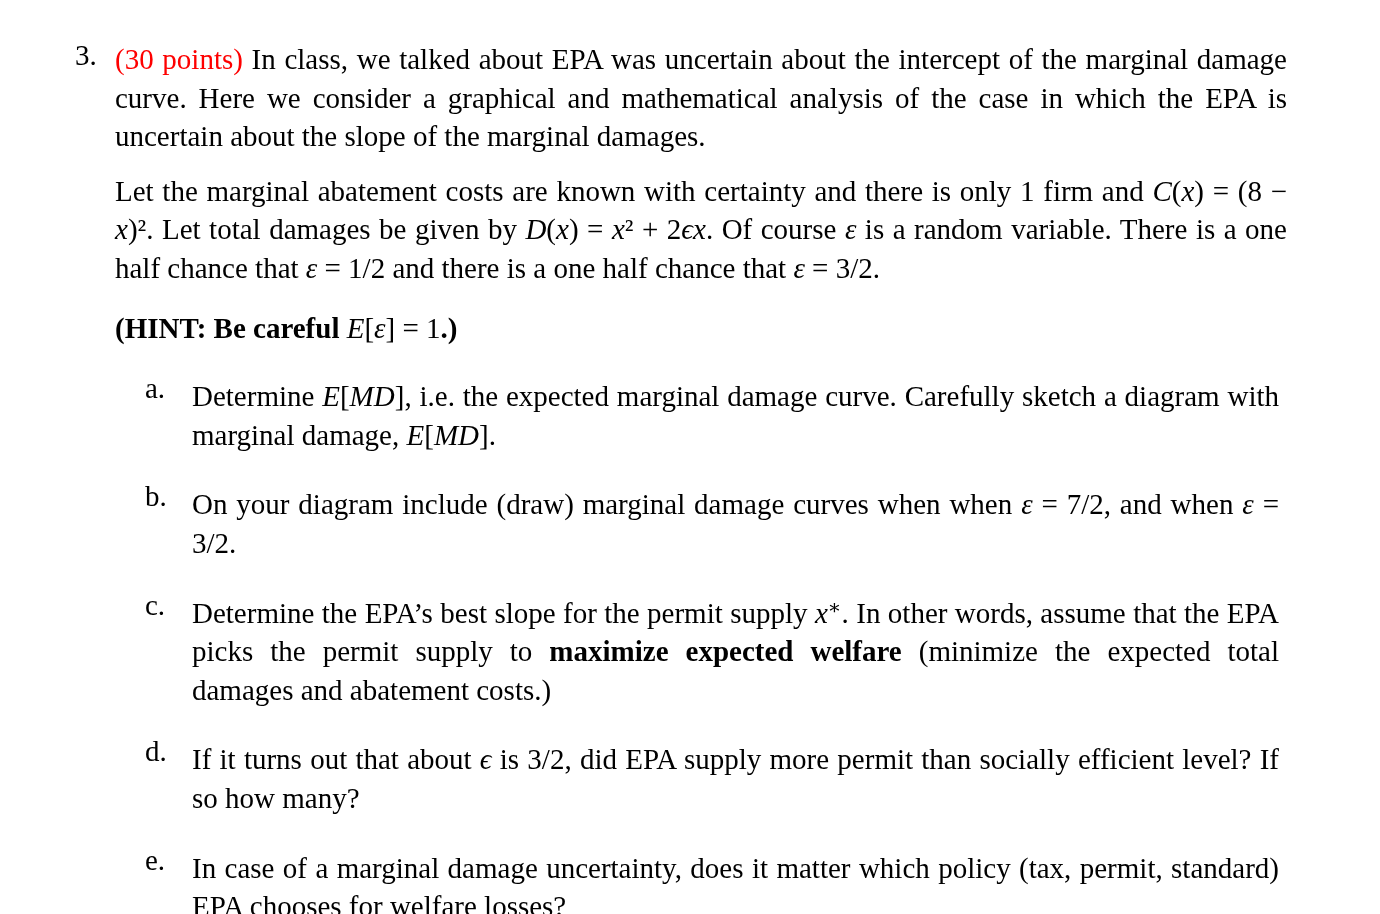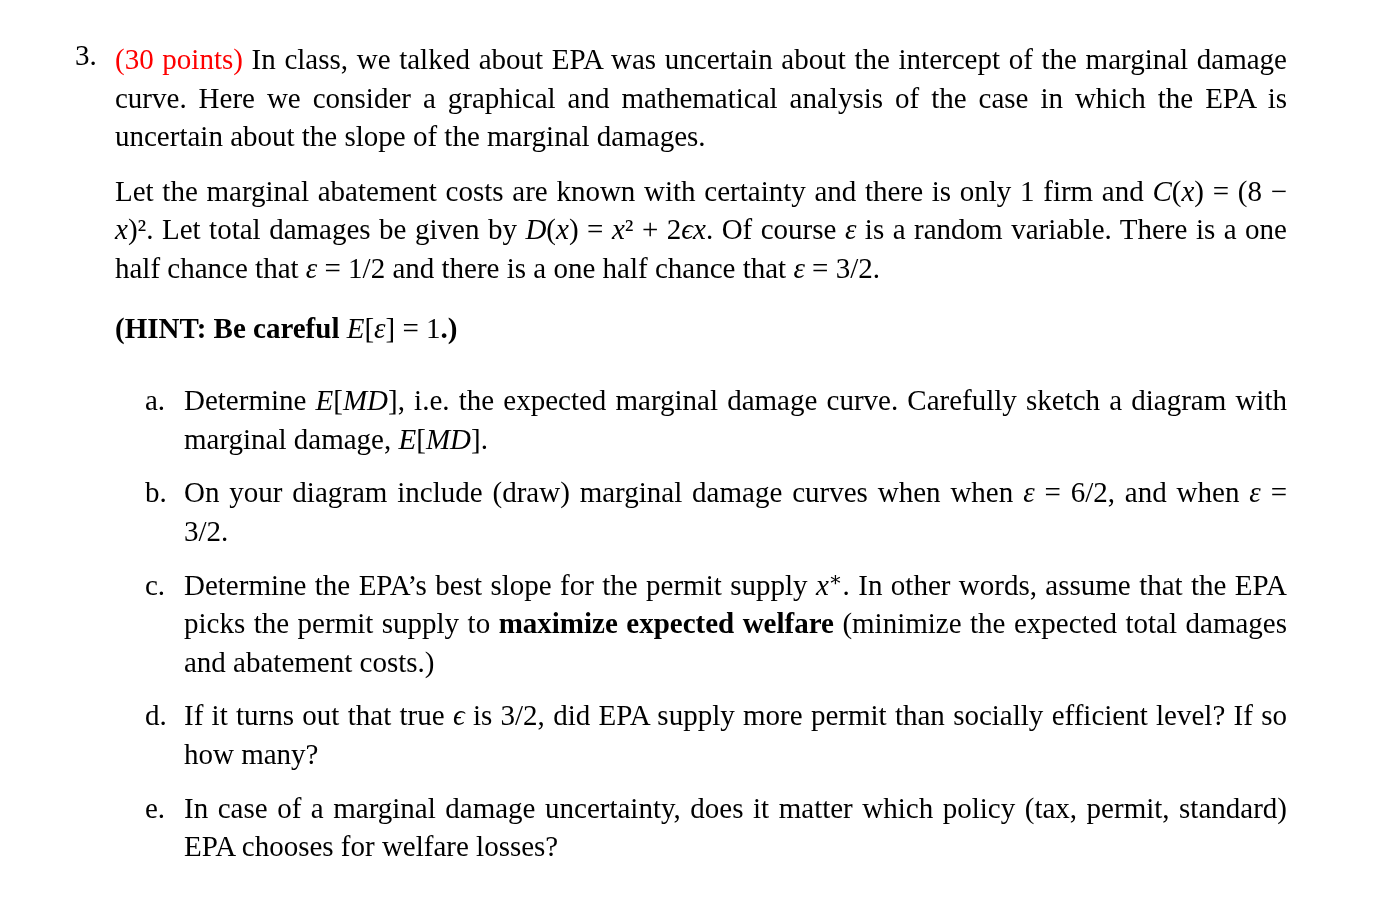--- a/index.html
+++ b/index.html
@@ -41,32 +41,32 @@
   }
   .content {
     flex: 1 1 auto;
     min-width: 0;
   }
   p.para {
     margin: 4px 0 16px 0;
     text-align: justify;
   }
   p.hint {
-    margin: 21px 0 34px 0;
+    margin: 21px 0 22px 0;
   }
   .sublist {
     margin-left: 30px;
   }
   .subitem {
     display: flex;
     align-items: flex-start;
     margin-bottom: 15px;
   }
   .subitem p.para {
-    margin: 0;
+    margin: 8px;
     flex: 1 1 auto;
     min-width: 0;
   }
   
   .seg-n  { }
   .seg-m  { font-style: italic; }
   .seg-b  { font-weight: 700; }
   .seg-red { color: var(--accent-red); }
   .seg-sup {
     font-size: 0.7em;
@@ -90,31 +90,31 @@
 
       <div class="sublist">
 
         <div class="subitem">
           <div class="marker sub">a.</div>
           <p class="para"><span class="seg-n">Determine </span><span class="seg-m">E</span><span class="seg-n">[</span><span class="seg-m">MD</span><span class="seg-n">], i.e.  the expected marginal damage curve.  Carefully sketch a diagram with marginal damage, </span><span class="seg-m">E</span><span class="seg-n">[</span><span class="seg-m">MD</span><span class="seg-n">].</span></p>
         </div>
 
         <div class="subitem">
           <div class="marker sub">b.</div>
-          <p class="para"><span class="seg-n">On your diagram include (draw) marginal damage curves when when </span><span class="seg-m">ε</span><span class="seg-n"> = 6/2, and when </span><span class="seg-m">ε</span><span class="seg-n"> = 3/2.</span></p>
+          <p class="para"><span class="seg-n">On your diagram include (draw) marginal damage curves when when </span><span class="seg-m">ε</span><span class="seg-n"> = 7/2, and when </span><span class="seg-m">ε</span><span class="seg-n"> = 3/2.</span></p>
         </div>
 
         <div class="subitem">
           <div class="marker sub">c.</div>
           <p class="para"><span class="seg-n">Determine the EPA’s best slope for the permit supply </span><span class="seg-m">x</span><span class="seg-sup">∗</span><span class="seg-n">.  In other words, assume that the EPA picks the permit supply to </span><span class="seg-b">maximize expected welfare</span><span class="seg-n"> (minimize the expected total damages and abatement costs.)</span></p>
         </div>
 
         <div class="subitem">
           <div class="marker sub">d.</div>
-          <p class="para"><span class="seg-n">If it turns out that true </span><span class="seg-m">ϵ</span><span class="seg-n"> is 3/2, did EPA supply more permit than socially efficient level?  If so how many?</span></p>
+          <p class="para"><span class="seg-n">If it turns out that about </span><span class="seg-m">ϵ</span><span class="seg-n"> is 3/2, did EPA supply more permit than socially efficient level?  If so how many?</span></p>
         </div>
 
         <div class="subitem">
           <div class="marker sub">e.</div>
           <p class="para"><span class="seg-n">In case of a marginal damage uncertainty, does it matter which policy (tax, permit, standard) EPA chooses for welfare losses?</span></p>
         </div>
 
       </div>
     </div>
   </div>

